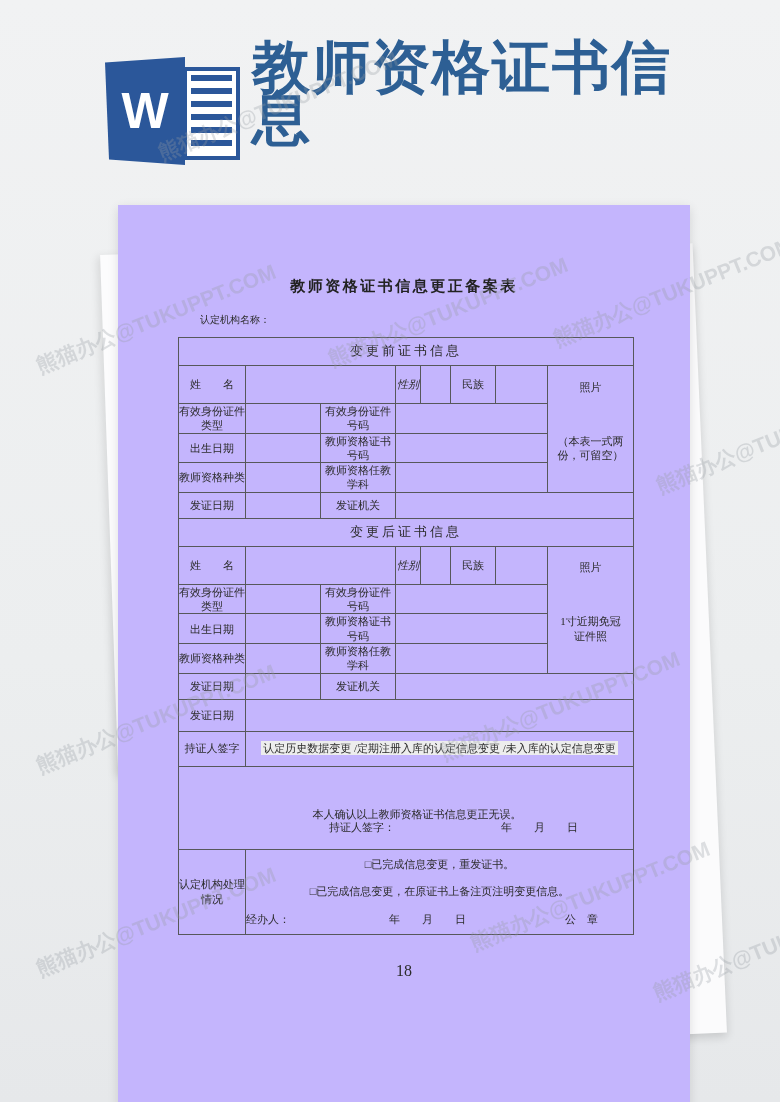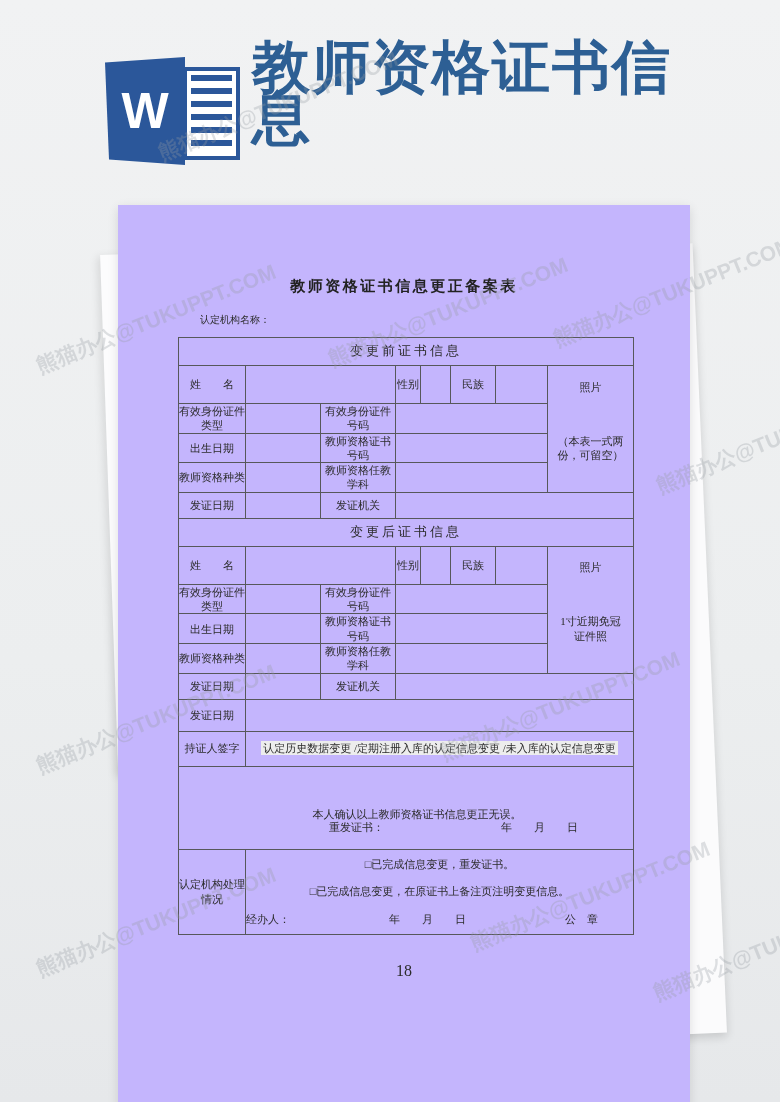--- a/index.html
+++ b/index.html
@@ -66,21 +66,21 @@
     position: absolute; left: 60px; top: 132px; width: 455px;
     border-collapse: collapse; table-layout: fixed;
     font-size: 11px; color: #2b2b2b;
   }
   table.form td {
     border: 1px solid #57585a; padding: 0;
     text-align: center; vertical-align: middle; line-height: 1.3;
     overflow: hidden;
   }
   td.lbl { padding: 0 8px; }
-  td.sex-lbl { padding: 0 6px; }
+  td.sex-lbl { padding: 0 6px; font-style: italic; }
   .rh28 { height: 28px; } .rh38 { height: 38px; } .rh26 { height: 26px; }
   .rh29 { height: 29px; } .rh32 { height: 32px; } .rh35 { height: 35px; }
   .rh83 { height: 83px; padding-left: 38px; } .rh85 { height: 85px; }
   .sec-head { font-size: 13px; letter-spacing: 3px; }
   td.photo-cell { vertical-align: top; }
   .photo-wrap { display: flex; flex-direction: column; height: 122px; }
   .photo-top { height: 38px; display: flex; align-items: center; justify-content: center; }
   .photo-note { flex: 1; display: flex; align-items: center; justify-content: center; padding: 0 8px; }
   td.change-type-val { text-align: left; padding-left: 10px; }
   .hl { background: #ededed; padding: 1px 2px; }
@@ -234,21 +234,21 @@
       <td class="lbl">持证人签字</td>
       <td colspan="7" class="change-type-val">
         <span class="hl">认定历史数据变更  /定期注册入库的认定信息变更  /未入库的认定信息变更</span>
       </td>
     </tr>
 
     <tr class="rh83">
       <td colspan="8" class="confirm-cell">
         <div class="confirm-statement">本人确认以上教师资格证书信息更正无误。</div>
         <div class="sign-row">
-          <span>重发证书：</span>
+          <span>持证人签字：</span>
           <span>年　　月　　日</span>
         </div>
       </td>
     </tr>
 
     <tr class="rh85">
       <td class="lbl">认定机构处理情况</td>
       <td colspan="7" class="agency-cell">
         <div class="agency-opt1">□已完成信息变更，重发证书。</div>
         <div class="agency-opt2">□已完成信息变更，在原证书上备注页注明变更信息。</div>

